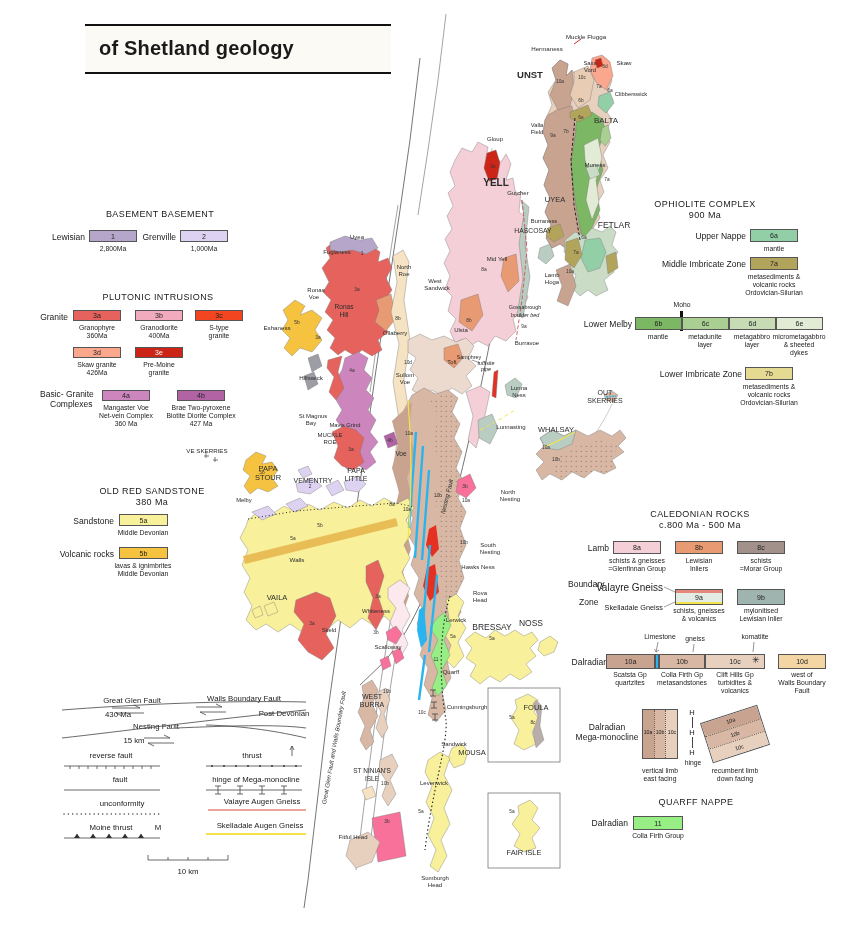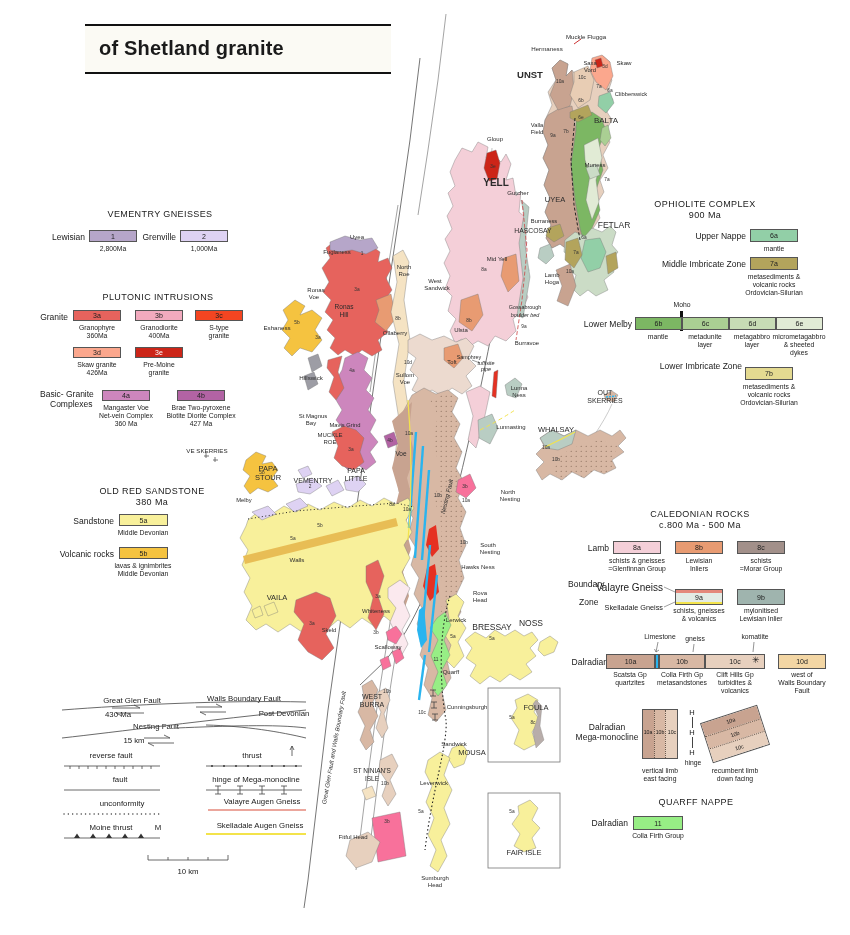--- a/index.html
+++ b/index.html
@@ -321,25 +321,25 @@
       <text x="387" y="823" font-size="4.8" text-anchor="middle" class="map-code">3b</text>
       <text x="421" y="813" font-size="4.8" text-anchor="middle" class="map-code">5a</text>
       <text x="385" y="785" font-size="4.8" text-anchor="middle" class="map-code">10b</text>
       <text x="512" y="719" font-size="4.8" text-anchor="middle" class="map-code">5a</text>
       <text x="533" y="724" font-size="4.8" text-anchor="middle" class="map-code">8c</text>
       <text x="512" y="813" font-size="4.8" text-anchor="middle" class="map-code">5a</text>
     </g>
 </svg>
 
 <div class="title-box">
-  <div>of Shetland granite</div>
+  <div>of Shetland geology</div>
 </div>
 
 <div>
-  <span class="t c hd" style="left:160px;top:210px">VEMENTRY GNEISSES</span>
+  <span class="t c hd" style="left:160px;top:210px">BASEMENT BASEMENT</span>
   <span class="t r lb" style="left:85px;top:233px">Lewisian</span>
   <div class="sw" style="left: 89px; top: 230px; width: 48px; height: 12px; background-color: rgb(182, 166, 201);">
       <span>1</span>
     </div>
   <span class="t c cap" style="left:113px;top:246px">2,800Ma</span>
   <span class="t r lb" style="left:176px;top:233px">Grenville</span>
   <div class="sw" style="left: 180px; top: 230px; width: 48px; height: 12px; background-color: rgb(222, 210, 243);">
       <span>2</span>
     </div>
   <span class="t c cap" style="left:204px;top:246px">1,000Ma</span>
@@ -436,21 +436,21 @@
       <span>6e</span>
     </div>
   <span class="t c cap" style="left:88px;top:138px">mantle</span>
   <span class="t c cap" style="left:135px;top:138px">metadunite</span>
   <span class="t c cap" style="left:135px;top:146px">layer</span>
   <span class="t c cap" style="left:182px;top:138px">metagabbro</span>
   <span class="t c cap" style="left:182px;top:146px">layer</span>
   <span class="t c cap" style="left:229px;top:138px">micrometagabbro</span>
   <span class="t c cap" style="left:229px;top:146px">&amp; sheeted</span>
   <span class="t c cap" style="left:229px;top:154px">dykes</span>
-  <span class="t r lb" style="left:172px;top:166px">Lower Imbricate Zone</span>
+  <span class="t r lb" style="left:172px;top:174px">Lower Imbricate Zone</span>
   <div class="sw" style="left: 175px; top: 171px; width: 48px; height: 13px; background-color: rgb(228, 218, 145);">
       <span>7b</span>
     </div>
   <span class="t c cap" style="left:199px;top:188px">metasediments &amp;</span>
   <span class="t c cap" style="left:199px;top:196px">volcanic rocks</span>
   <span class="t c cap" style="left:199px;top:204px">Ordovician-Silurian</span>
 </div>
 
 <div style="position:absolute;left:563px;top:506px;width:287px;height:190px;z-index:2">
   <span class="t c hd" style="left:137px;top:4px">CALEDONIAN ROCKS</span>

